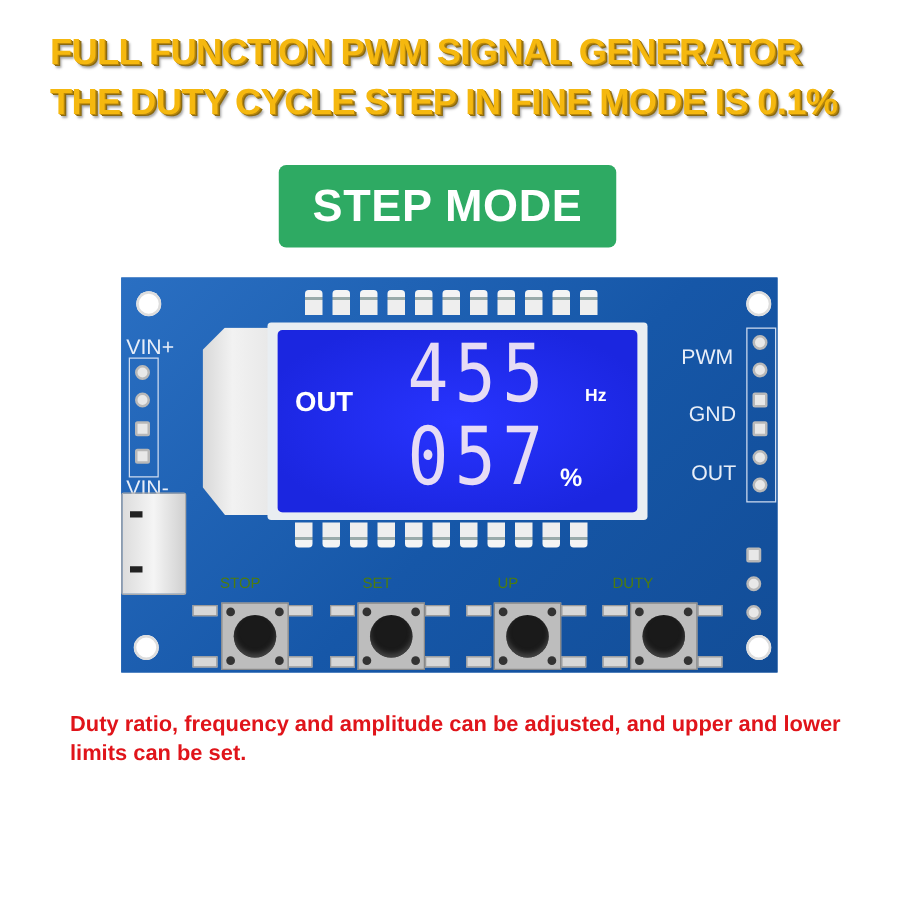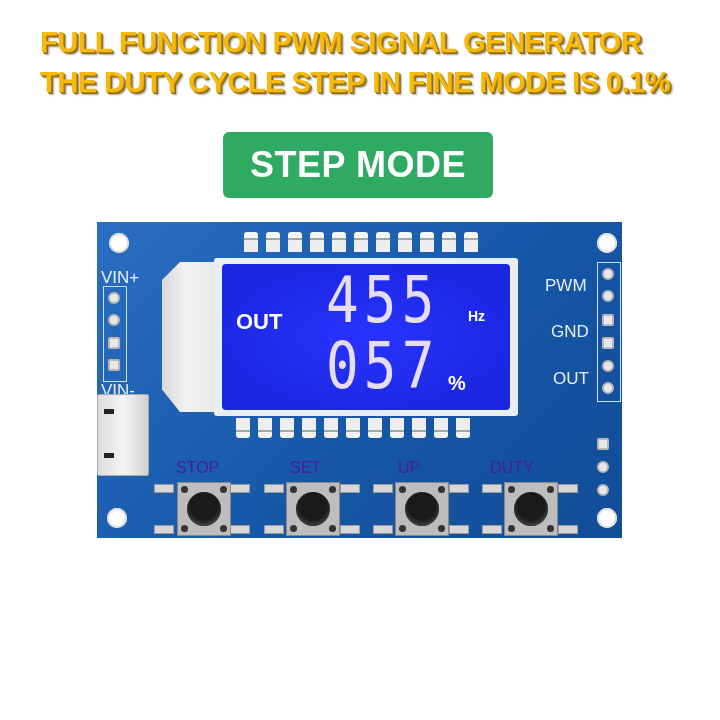--- a/index.html
+++ b/index.html
@@ -28,21 +28,21 @@
     transform:scaleX(0.85); transform-origin:left top; font-weight:normal; }
   #freq { left:104px; top:4px; }
   #duty { left:104px; top:70px; }
   .unit-hz { position:absolute; left:246px; top:44px; color:#fff; font-weight:bold; font-size:14px; }
   .unit-pct { position:absolute; left:226px; top:108px; color:#fff; font-weight:bold; font-size:20px; }
 
   .lcd-pin { position:absolute; width:14px; height:20px; background:linear-gradient(#f4f4f4 0 30%, #9aa 30% 40%, #eee 40% 100%); border-radius:3px 3px 0 0; }
   .usb { position:absolute; left:97px; top:394px; width:50px; height:80px; background:linear-gradient(90deg,#dcdcdc,#f5f5f5 50%,#d0d0d0); border:1px solid #aaa; border-radius:2px; }
   .usb .slot { position:absolute; left:6px; width:10px; height:5px; background:#222; }
 
-  .btn-label { position:absolute; top:459px; color:#4c1d95; font-size:16px; }
+  .btn-label { position:absolute; top:459px; color:#4d7c0f; font-size:12px; }
   .tact { position:absolute; top:482px; width:54px; height:54px; background:#bdbdbd; border:1px solid #888; box-sizing:border-box; }
   .tact .cap { position:absolute; left:9px; top:9px; width:34px; height:34px; border-radius:50%; background:#1a1a1a; box-shadow: inset 0 -3px 4px #444; }
   .tact .dot { position:absolute; width:7px; height:7px; border-radius:50%; background:#333; }
   .leg { position:absolute; width:18px; height:7px; background:#d7d7d7; border:1px solid #999; }
 
   .desc { position:absolute; left:56px; top:568px; width:640px; color:#e0141a; font-weight:bold; font-size:17.5px; line-height:23px; }
   .desc p { margin:0; }
 </style>
 </head>
 <body>
@@ -176,13 +176,14 @@
   <div class="tact" style="left:504px">
     <div class="cap"></div>
     <div class="dot" style="left:3px;top:3px"></div>
     <div class="dot" style="right:3px;top:3px"></div>
     <div class="dot" style="left:3px;bottom:3px"></div>
     <div class="dot" style="right:3px;bottom:3px"></div>
   </div>
 </div>
 
 <div class="desc">
+  <p>Duty ratio, frequency and amplitude can be adjusted, and upper and lower limits can be set.</p>
 </div>
 
 </body></html>

